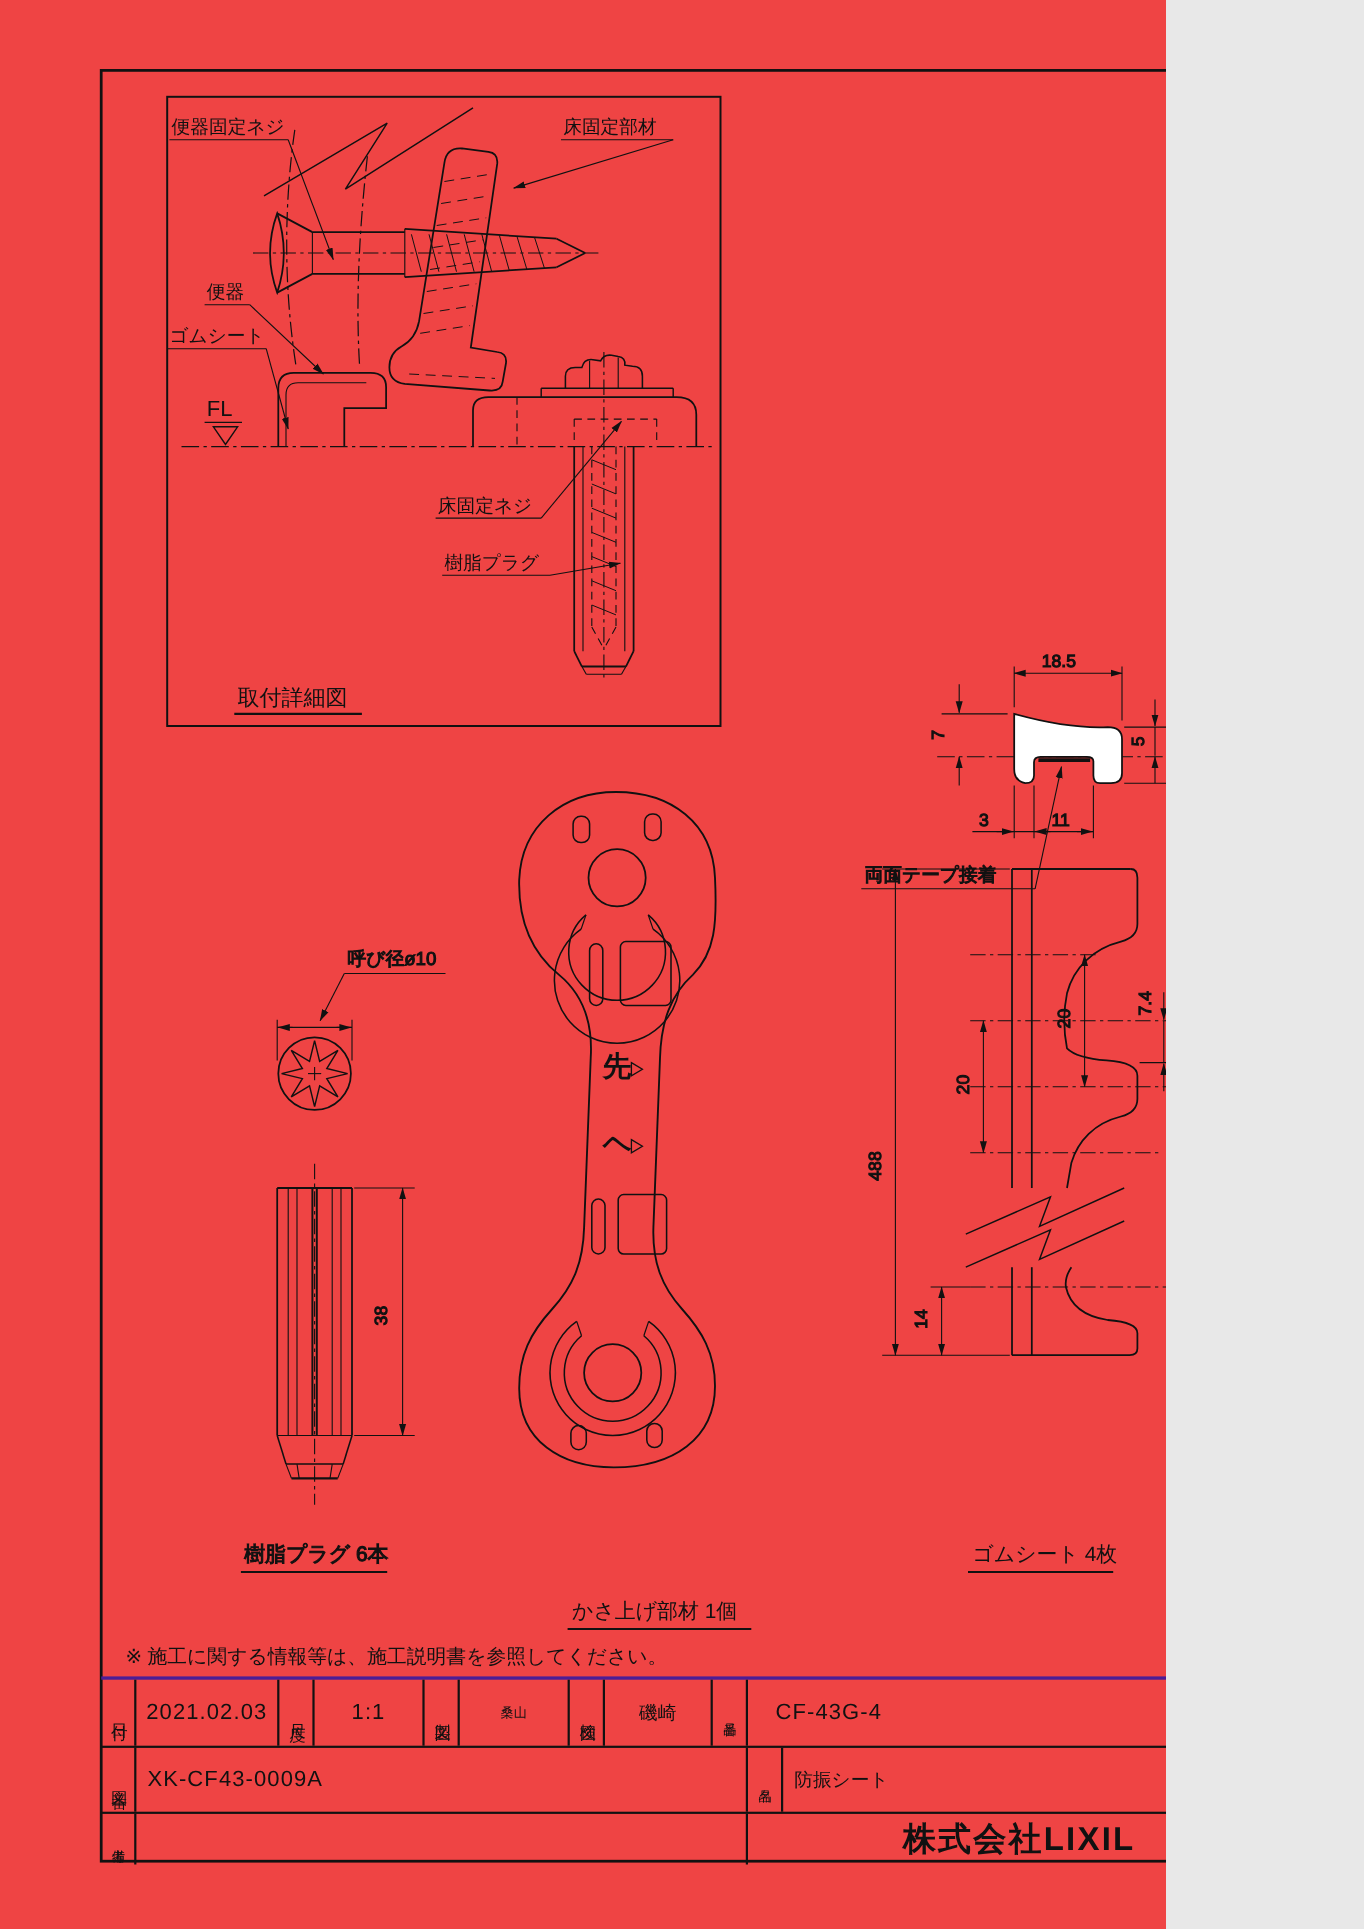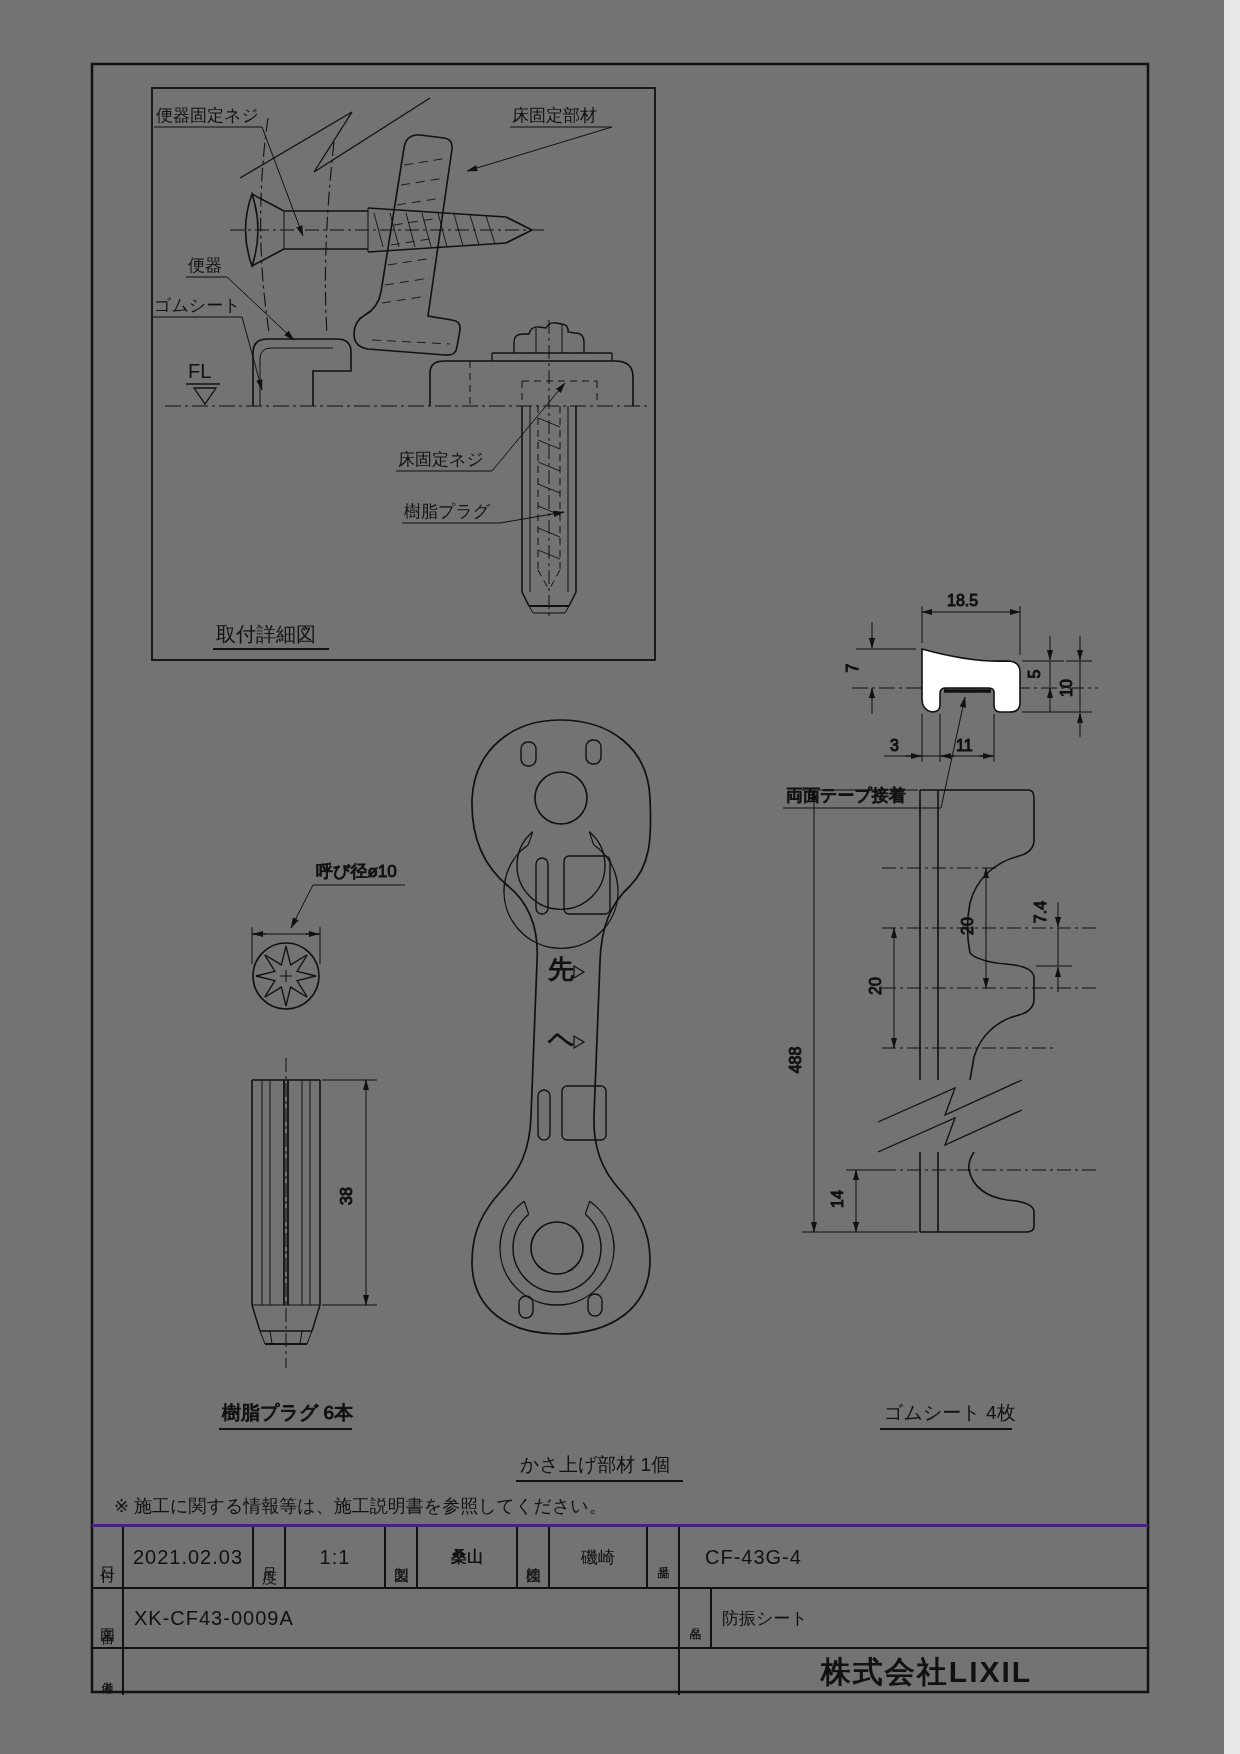--- a/index.html
+++ b/index.html
@@ -1,16 +1,16 @@
 <!DOCTYPE html>
 <html><head>
 <meta charset="utf-8">
 <style>
   html,body{margin:0;padding:0;background:#e8e8e8;}
-  .page{position:relative;width:1224px;height:1754px;background:#737373;
+  .page{position:relative;width:1060px;height:1754px;background:#ef4444;
         font-family:"Liberation Sans","DejaVu Sans",sans-serif;color:#111;overflow:hidden;}
   svg{position:absolute;left:0;top:0;}
   svg text{fill:#111;font-family:"Liberation Sans","DejaVu Sans",sans-serif;}
   .tb{position:absolute;left:92px;top:1524px;width:1056px;height:168px;
       border-top:3px solid #4c1d95;box-sizing:border-box;}
   .tb-row{display:flex;box-sizing:border-box;border-bottom:2px solid #111;}
   .tb-row:last-child{border-bottom:none;}
   .tb-cell{box-sizing:border-box;border-right:2px solid #111;display:flex;
            align-items:center;justify-content:center;overflow:hidden;}
   .tb-cell:last-child{border-right:none;padding-left:25px;}
@@ -317,21 +317,21 @@
   <text x="114" y="1512" font-size="18">※ 施工に関する情報等は、施工説明書を参照してください。</text>
 </svg>
 
 <div class="tb">
   <div class="tb-row" style="height:62px;">
     <div class="tb-cell vlabel" style="width:32px;">日付</div>
     <div class="tb-cell tb-val" style="width:130px;">2021.02.03</div>
     <div class="tb-cell vlabel" style="width:32px;">尺度</div>
     <div class="tb-cell tb-val" style="width:100px;">1:1</div>
     <div class="tb-cell vlabel" style="width:32px;">製図</div>
-    <div class="tb-cell" style="width:100px;font-size:16px;font-weight:bold;">桑山</div>
+    <div class="tb-cell" style="width:100px;font-size:12px;">桑山</div>
     <div class="tb-cell vlabel" style="width:32px;">検図</div>
     <div class="tb-cell" style="width:98px;font-size:17px;">磯崎</div>
     <div class="tb-cell vlabel small" style="width:32px;">品番</div>
     <div class="tb-cell tb-val tb-val-left" style="width:468px;">CF-43G-4</div>
   </div>
   <div class="tb-row" style="height:60px;">
     <div class="tb-cell vlabel" style="width:32px;">図番</div>
     <div class="tb-cell tb-val tb-val-left" style="width:556px;">XK-CF43-0009A</div>
     <div class="tb-cell vlabel small" style="width:32px;">品名</div>
     <div class="tb-cell tb-val-left" style="width:436px;font-size:17px;justify-content:flex-start;padding-left:10px;">防振シート</div>

